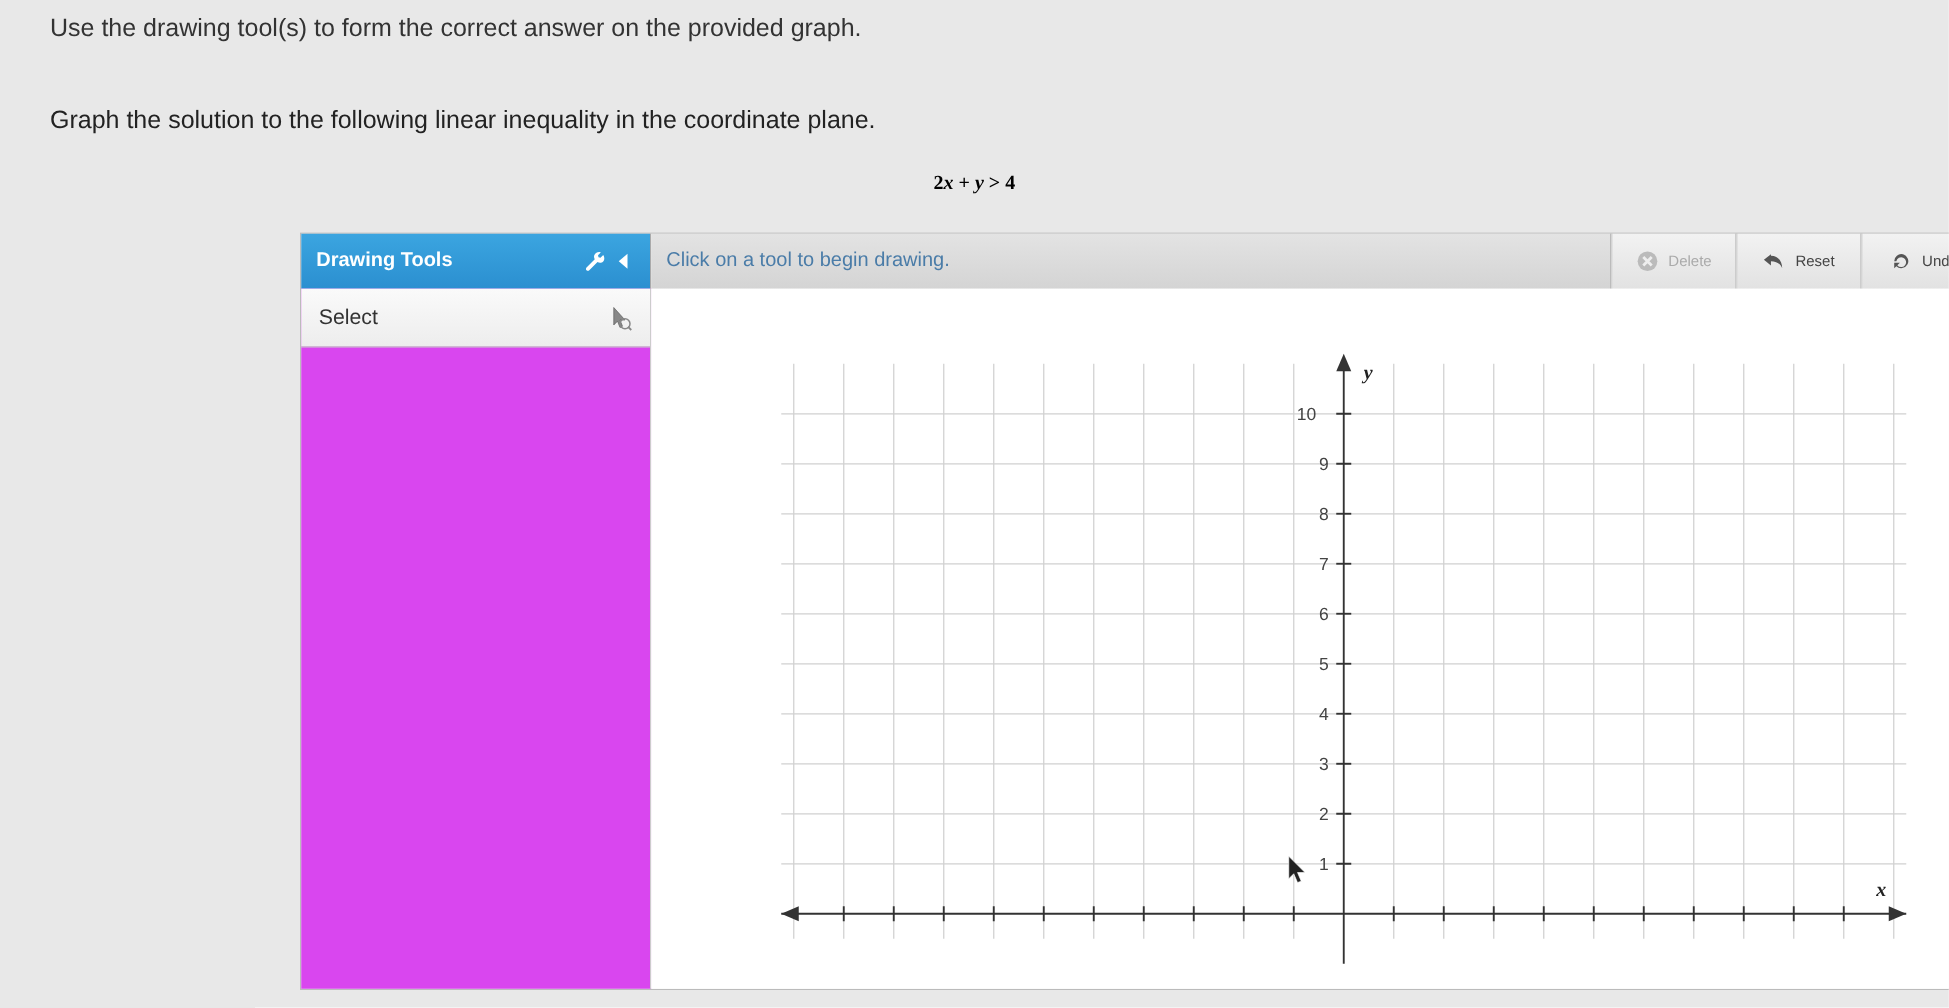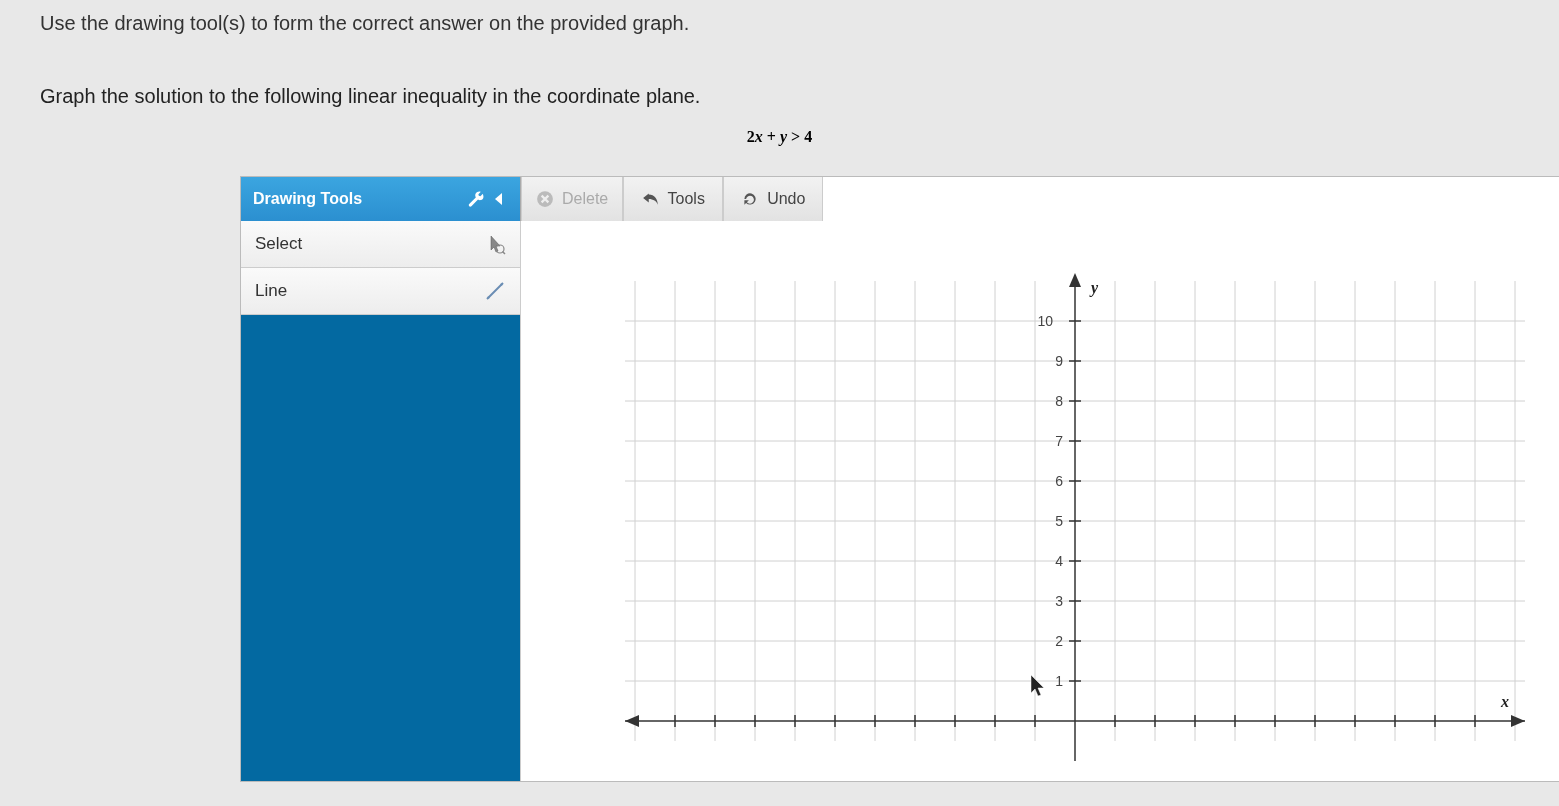--- a/index.html
+++ b/index.html
@@ -20,21 +20,21 @@
     }
     .instruction-top {
       color: #333;
       font-size: 20px;
       padding-top: 12px;
       margin-bottom: 50px;
     }
     .instruction-main {
       color: #222;
       font-size: 20px;
-      margin-bottom: 20px;
+      margin-bottom: 30px;
     }
     .inequality {
       text-align: center;
       font-size: 16px;
       font-family: 'Times New Roman', serif;
       font-style: italic;
       font-weight: bold;
       color: #000;
       margin-bottom: 30px;
     }
@@ -83,21 +83,21 @@
       display: flex;
       align-items: center;
       padding: 0 12px;
       border-right: 1px solid #bbb;
     }
     .action-btn {
       background: linear-gradient(to bottom, #f2f2f2, #e2e2e2);
       border-left: 1px solid #ccc;
       border-right: 1px solid #ccc;
       color: #444;
-      font-size: 16px;
+      font-size: 12px;
       display: flex;
       align-items: center;
       padding: 0 14px;
       gap: 8px;
       cursor: pointer;
       min-width: 100px;
       justify-content: center;
     }
     .action-btn.disabled {
       color: #aaa;
@@ -106,21 +106,21 @@
     .action-btn svg { width: 18px; height: 18px; }
     .action-btn.disabled svg { fill: #bbb; }
     .action-btn:not(.disabled) svg { fill: #555; }
     .body-row {
       display: flex;
       height: 560px;
     }
     .tool-list {
       width: 280px;
       border-right: 1px solid #ccc;
-      background: #0369a1;
+      background: #d946ef;
     }
     .tool-item {
       display: flex;
       align-items: center;
       justify-content: space-between;
       padding: 12px 14px;
       border-bottom: 1px solid #ccc;
       font-size: 17px;
       color: #333;
       cursor: pointer;
@@ -179,57 +179,50 @@
         <span>Drawing Tools</span>
         <span class="icons">
           <svg class="wrench-icon" viewBox="0 0 16 16">
               <path d="M15 3.5c0-.3-.3-.5-.6-.3l-2 2-1.6-.4-.4-1.6 2-2c.2-.3 0-.6-.3-.6C10 .3 7.8 1.3 7.3 3.6c-.2 1 0 2 .5 2.8L1.2 13c-.6.6-.6 1.6 0 2.2.6.6 1.6.6 2.2 0l6.6-6.6c.8.5 1.8.7 2.8.5 2.3-.5 3.3-2.7 2.2-5.6z"></path>
             </svg>
           <svg class="tri-left-icon" viewBox="0 0 16 16">
               <path d="M10 2 L3 8 L10 14 Z"></path>
             </svg>
         </span>
       </div>
+      <div class="hint-bar">Click on a tool to begin drawing.</div>
       <div class="action-btn disabled">
         <svg viewBox="0 0 16 16">
             <circle cx="8" cy="8" r="7"></circle>
             <path d="M5 5l6 6M11 5l-6 6" stroke="#eee" stroke-width="2" fill="none"></path>
           </svg>
         <span>Delete</span>
       </div>
       <div class="action-btn">
         <svg viewBox="0 0 16 16">
             <path d="M6 3L1 7l5 4V8c4 0 7 2 8 5 0-5-3-9-8-9V3z"></path>
           </svg>
-        <span>Tools</span>
+        <span>Reset</span>
       </div>
       <div class="action-btn">
         <svg viewBox="0 0 16 16">
             <path d="M3 8a5 5 0 1 1 1.5 3.5L3 13V9h4l-1.8 1.8A3.5 3.5 0 1 0 4.5 8H3z"></path>
           </svg>
         <span>Undo</span>
       </div>
     </div>
 
     <div class="body-row">
       <div class="tool-list">
         <div class="tool-item">
           <span>Select</span>
           <svg class="tool-icon" viewBox="0 0 22 22">
               <path d="M7 3l0 14 3-3 2 5 2-1-2-5 4 0z" fill="#888" stroke="#555" stroke-width="0.5"></path>
               <circle cx="16" cy="16" r="4" fill="none" stroke="#888" stroke-width="1.2"></circle>
               <line x1="18.5" y1="18.5" x2="21" y2="21" stroke="#888" stroke-width="1.5"></line>
-            </svg>
-        </div>
-        <div class="tool-item">
-          <span>Line</span>
-          <svg class="tool-icon" viewBox="0 0 22 22">
-              <line x1="3" y1="19" x2="19" y2="3" stroke="#6a8db3" stroke-width="2"></line>
-              <polygon points="19,3 16,4 18,6" fill="#6a8db3"></polygon>
-              <polygon points="3,19 6,18 4,16" fill="#6a8db3"></polygon>
             </svg>
         </div>
       </div>
 
       <div class="graph-area">
         <svg class="graph-svg" viewBox="0 0 900 520">
 
           <g>
 
             <line class="grid-line" x1="10" y1="20" x2="10" y2="480"></line>

